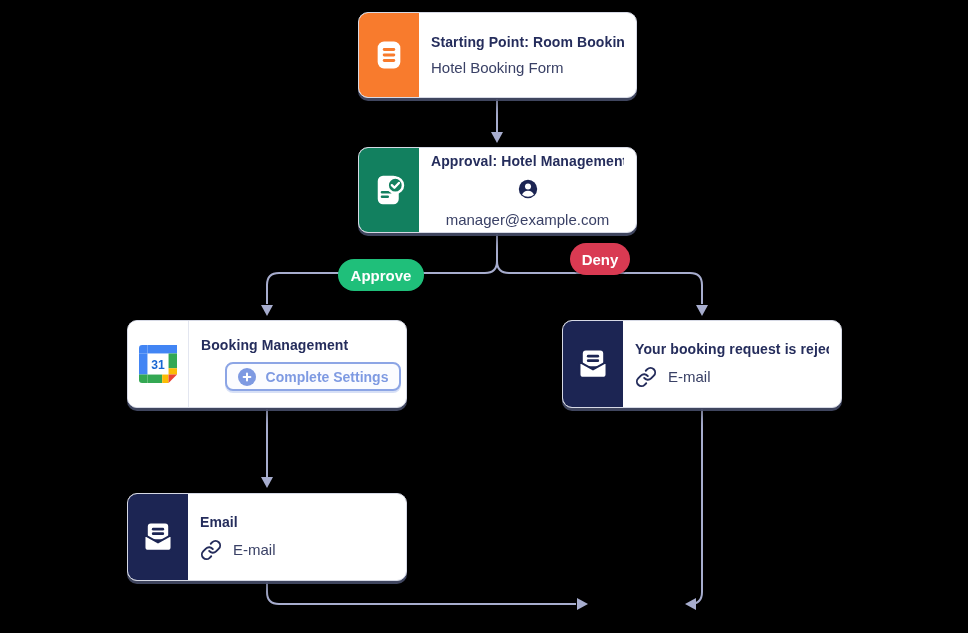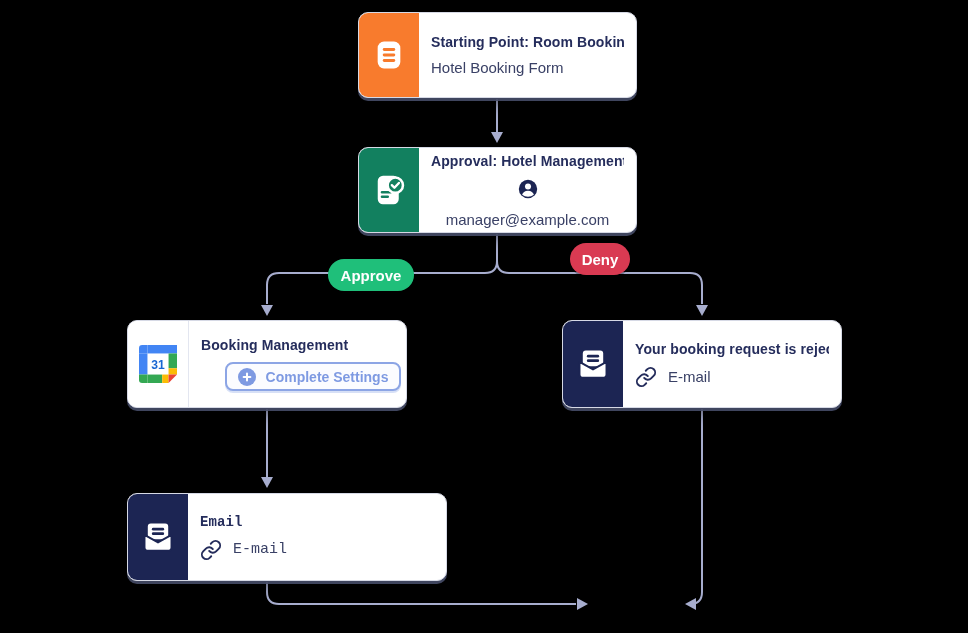--- a/index.html
+++ b/index.html
@@ -113,21 +113,21 @@
         <svg width="22" height="22" viewBox="0 0 24 24">
           <circle cx="12" cy="12" r="10" fill="#1C2553"></circle>
           <circle cx="12" cy="9.3" r="3.3" fill="#ffffff"></circle>
           <path d="M12 13.8 c-3.4 0 -5.9 1.9 -6.4 4.4 a10 10 0 0 0 12.8 0 c-0.5 -2.5 -3 -4.4 -6.4 -4.4 Z" fill="#ffffff"></path>
         </svg>
         <span>manager@example.com</span>
       </div>
     </div>
   </div>
 
-  <div class="pill" style="left: 328px; top: 259px; width: 86px; background-color: rgb(31, 191, 122);">Approve</div>
+  <div class="pill" style="left: 338px; top: 259px; width: 86px; background-color: rgb(31, 191, 122);">Approve</div>
   <div class="pill" style="left: 570px; top: 243px; width: 60px; background-color: rgb(217, 58, 82);">Deny</div>
 
   <div class="card" style="left:127px; top:320px; width:280px; height:88px;">
     <div class="accent light">
       <svg width="38" height="38" viewBox="0 0 36 36">
         <rect x="8" y="8" width="20" height="20" fill="#ffffff"></rect>
         <rect x="8" y="0" width="28" height="8" fill="#4285F4"></rect>
         <path d="M8 0 H3 a3 3 0 0 0 -3 3 V8 H8 Z" fill="#4285F4"></path>
         <rect x="0" y="8" width="8" height="20" fill="#4285F4"></rect>
         <path d="M0 28 h8 v8 H3 a3 3 0 0 1 -3 -3 Z" fill="#34A853"></path>
@@ -166,21 +166,21 @@
       <div class="card-row" style="color: rgb(58, 65, 102);">
         <svg width="22" height="22" viewBox="0 0 24 24" fill="none" stroke="#252D5C" stroke-width="2.1" stroke-linecap="round" stroke-linejoin="round">
           <path d="M10 13a5 5 0 0 0 7.54.54l3-3a5 5 0 0 0-7.07-7.07l-1.72 1.71"></path>
           <path d="M14 11a5 5 0 0 0-7.54-.54l-3 3a5 5 0 0 0 7.07 7.07l1.71-1.71"></path>
         </svg>
         <span>E-mail</span>
       </div>
     </div>
   </div>
 
-  <div class="card" style="left:127px; top:493px; width:320px; height:88px;font-family:Liberation Mono, monospace;">
+  <div class="card" style="left:127px; top:493px; width:280px; height:88px;">
     <div class="accent" style="background-color: rgb(28, 37, 83);">
       <svg width="36" height="36" viewBox="0 0 24 24">
         <rect x="5.2" y="3" width="13.6" height="10.5" rx="2" fill="#ffffff"></rect>
         <rect x="7.9" y="5.9" width="8.2" height="1.8" rx="0.9" fill="#1C2553"></rect>
         <rect x="7.9" y="8.9" width="8.2" height="1.8" rx="0.9" fill="#1C2553"></rect>
         <path d="M3 10.6 L12 15.6 L21 10.6 V19 a2.2 2.2 0 0 1 -2.2 2.2 H5.2 A2.2 2.2 0 0 1 3 19 Z" fill="#ffffff" stroke="#1C2553" stroke-width="1.3" stroke-linejoin="round"></path>
       </svg>
     </div>
     <div class="card-body">
       <div class="card-title" style="color: rgb(37, 45, 92);">Email</div>

